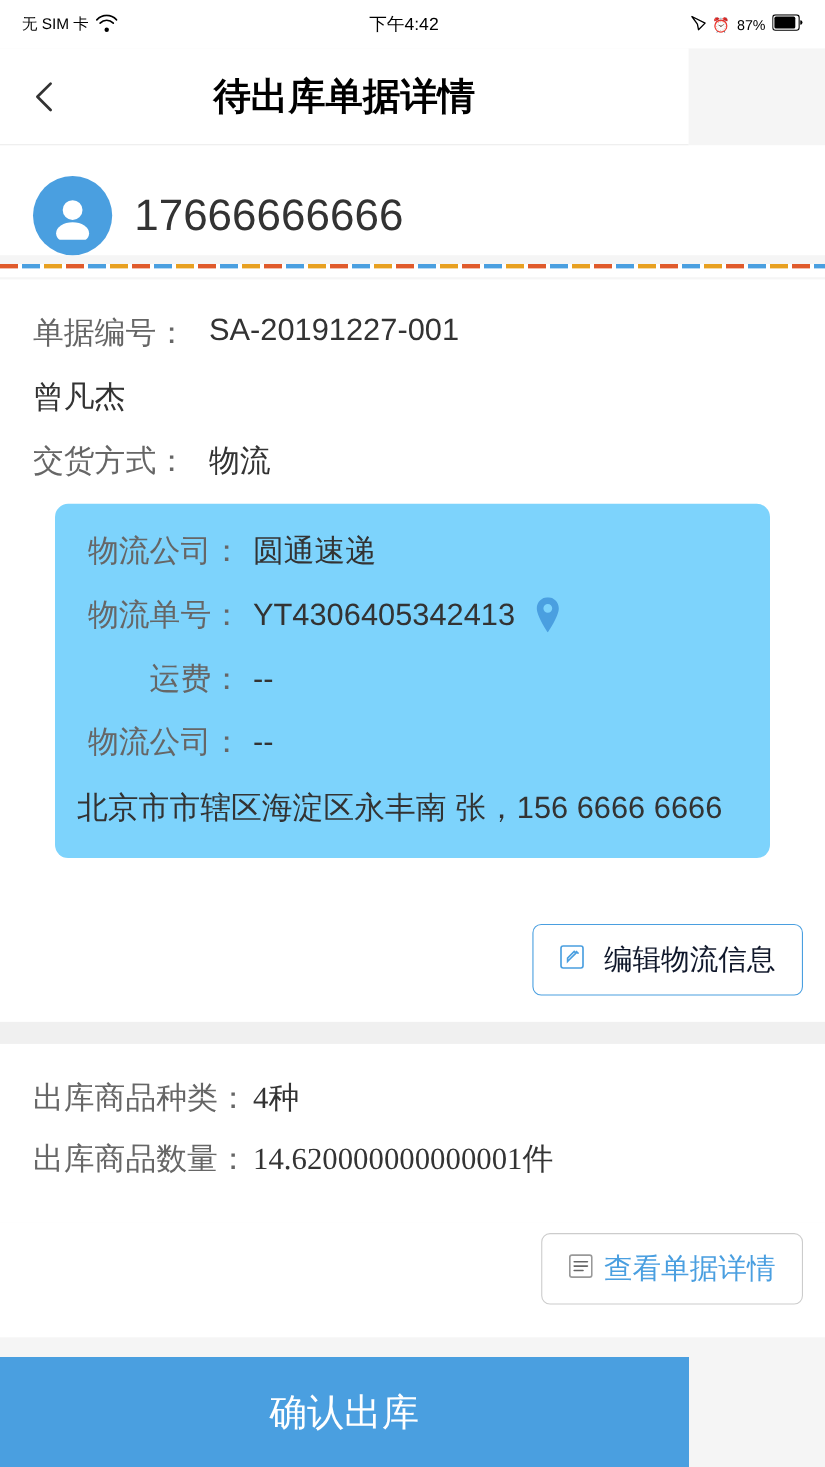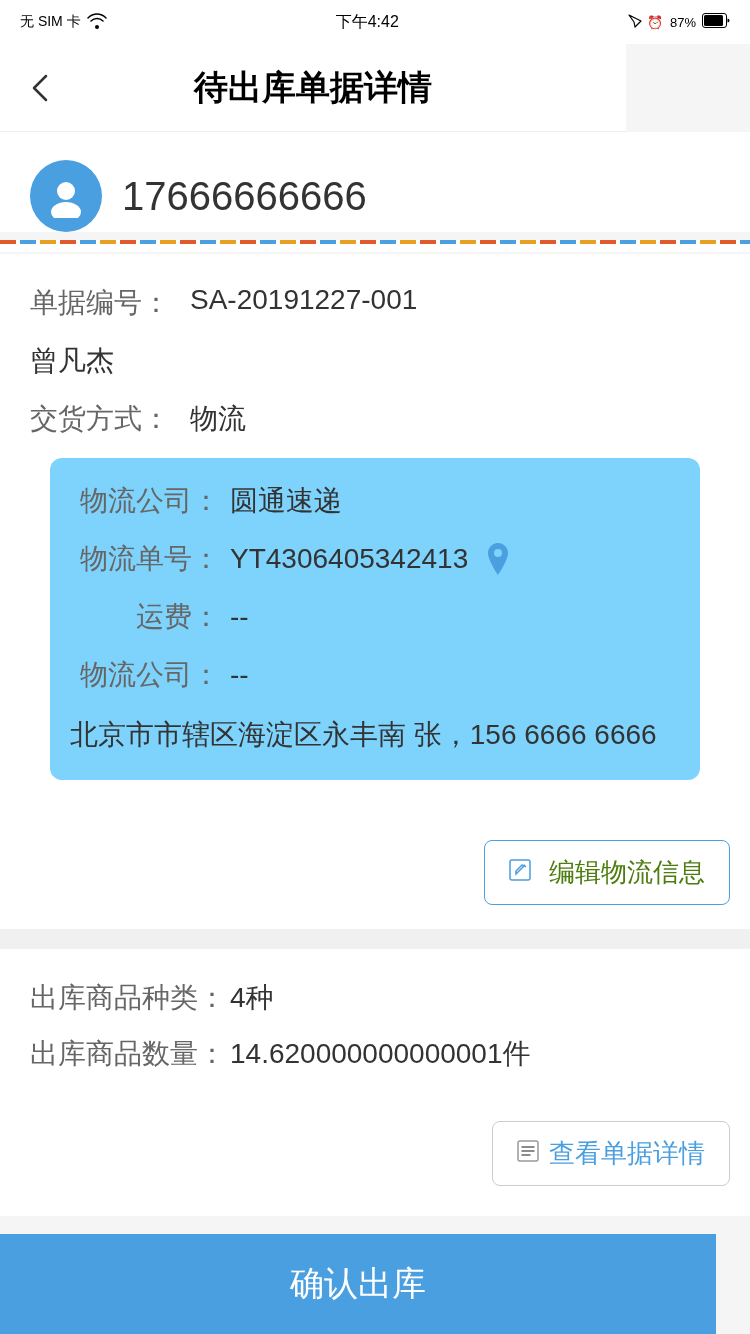--- a/index.html
+++ b/index.html
@@ -165,39 +165,40 @@
     .edit-btn-row {
       display: flex;
       justify-content: flex-end;
       padding: 10px 20px 24px 20px;
       background: #fff;
     }
     .edit-btn {
       border: 1px solid #4a9fe0;
       border-radius: 8px;
       padding: 14px 24px;
-      color: #4d7c0f;
+      color: #0f172a;
       font-size: 26px;
       display: flex;
       align-items: center;
       gap: 18px;
       cursor: pointer;
       background: #fff;
     }
 
     
     .section-divider {
       height: 20px;
       background: #f0f0f0;
     }
 
     
     .goods-section {
       background: #fff;
       padding: 30px 30px 20px 30px;
+      font-family: Liberation Serif, serif;
     }
     .goods-row {
       display: flex;
       align-items: center;
       margin-bottom: 18px;
       font-size: 28px;
     }
     .goods-label {
       color: #666;
       min-width: 200px;
@@ -225,21 +226,21 @@
       gap: 10px;
       cursor: pointer;
       background: #fff;
     }
 
     
     .confirm-btn-area {
       position: fixed;
       bottom: 0;
       left: 0;
-      width: 716px;
+      width: 626px;
       background: #4a9fe0;
       height: 100px;
       display: flex;
       align-items: center;
       justify-content: center;
       cursor: pointer;
     }
     .confirm-btn-text {
       color: #fff;
       font-size: 34px;

